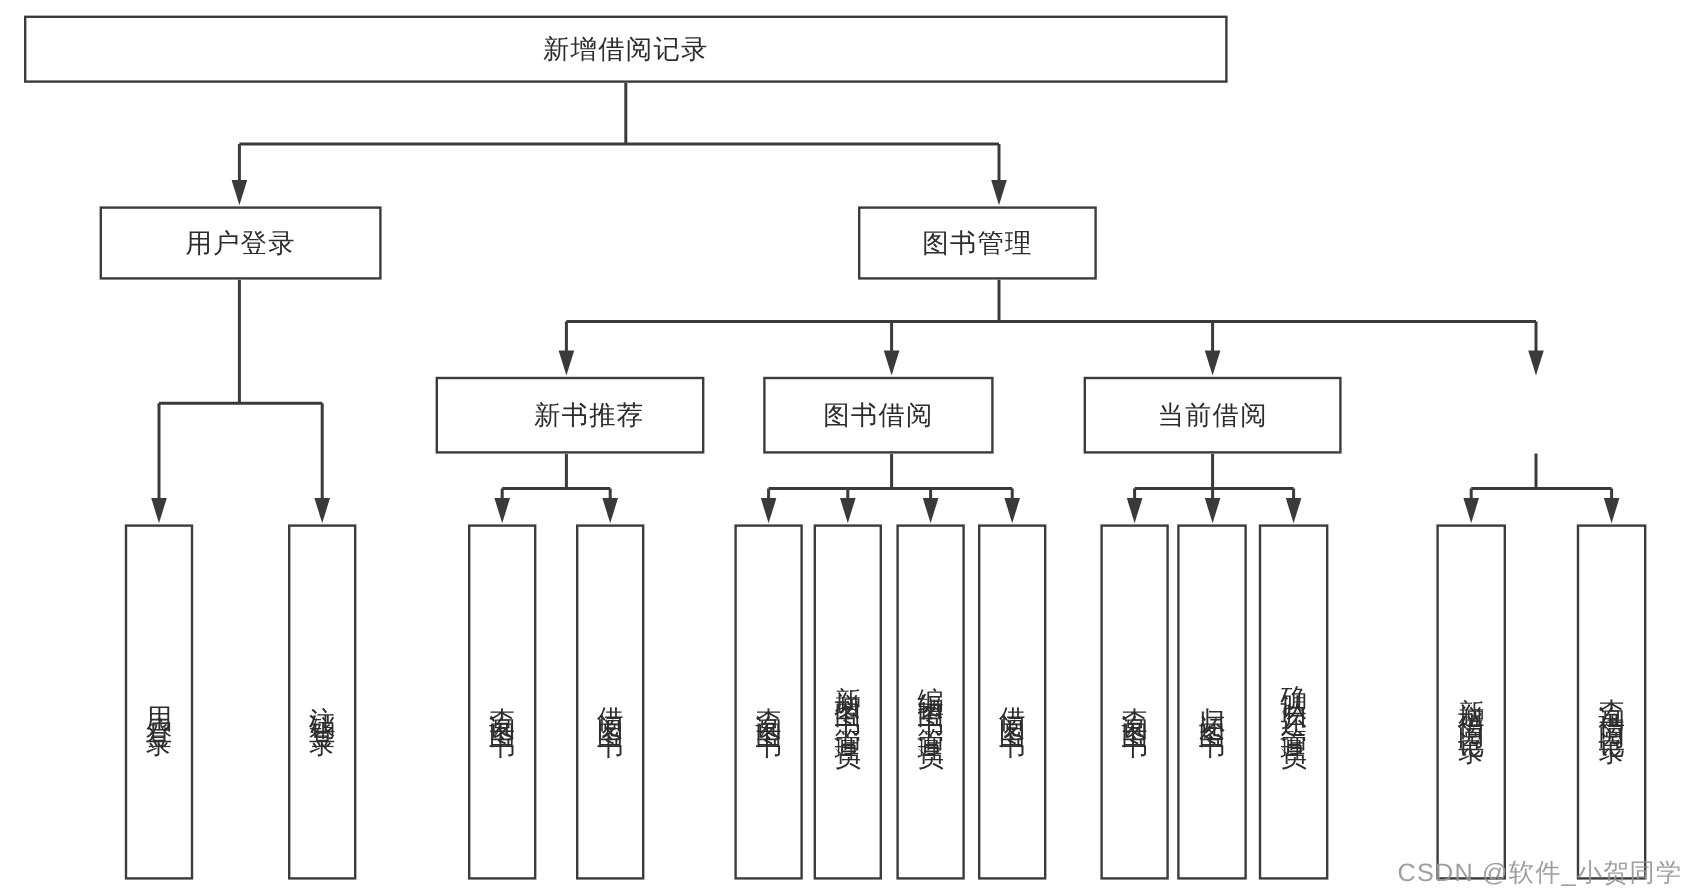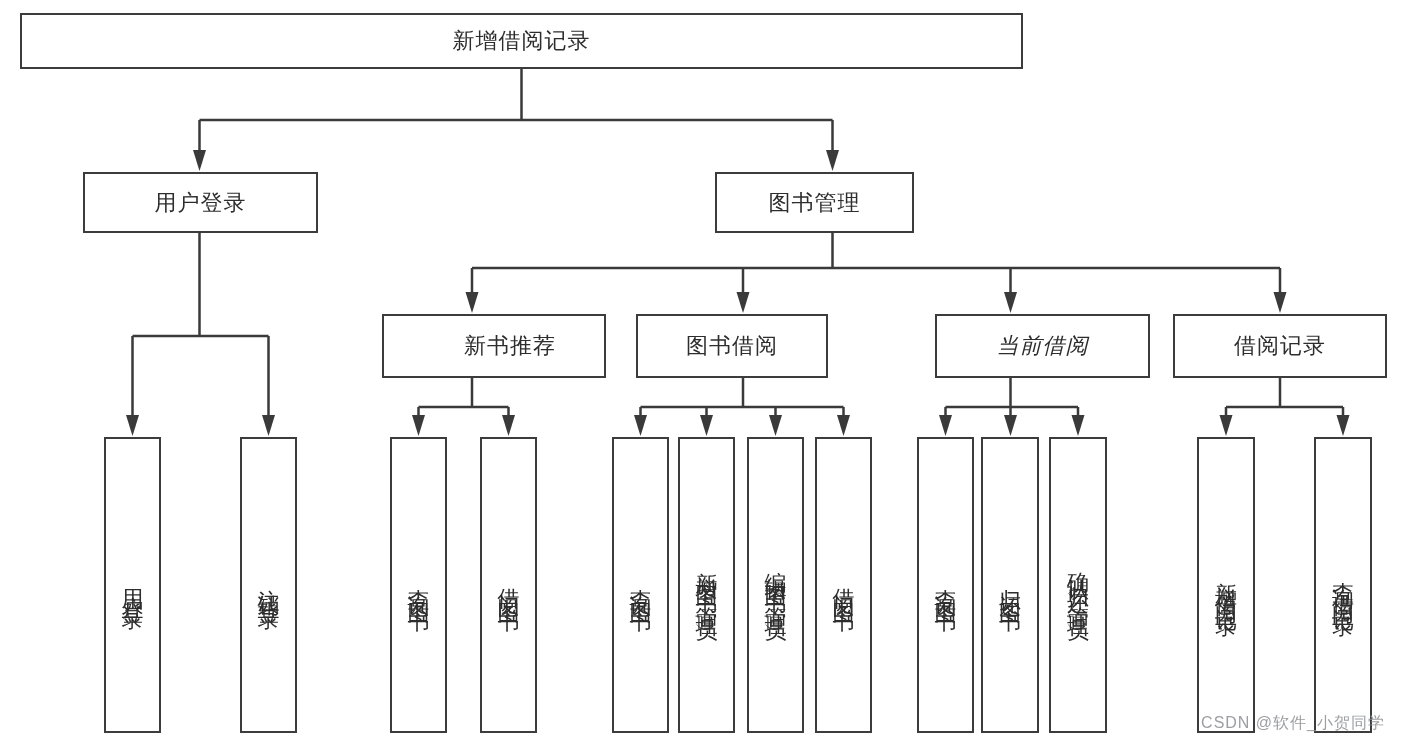--- a/index.html
+++ b/index.html
@@ -53,23 +53,23 @@
   .node.v {
     writing-mode: vertical-rl;
     text-orientation: mixed;
     font-size: 22px;
     letter-spacing: 7px;
     line-height: 1;
     white-space: nowrap;
   }
   .watermark {
     position: absolute;
-    right: 20px;
+    right: 3px;
     top: 713px;
-    font-size: 16px;
+    font-size: 21px;
     color: rgba(145, 148, 152, 0.9);
     letter-spacing: 1px;
     white-space: nowrap;
     z-index: 5;
   }
 </style>
 </head>
 <body>
 
 <div class="canvas">
@@ -122,24 +122,23 @@
       <polygon points="1219.5,415 1232.5,415 1226,436"></polygon>
       <polygon points="1336.5,415 1349.5,415 1343,436"></polygon>
     </g>
   </svg>
 
   <div class="node h" style="left:20px; top:13px; width:1003px; height:56px;">新增借阅记录</div>
 
   <div class="node h" style="left:83px; top:172px; width:235px; height:61px;">用户登录</div>
   <div class="node h" style="left:715px; top:172px; width:199px; height:61px;">图书管理</div>
 
-  <div class="node h" style="left:382px; top:314px; width:224px; height:64px;padding-left:32px;">新书推荐</div>
+  <div class="node h" style="left:363px; top:314px; width:224px; height:64px;padding-left:32px;">新书推荐</div>
   <div class="node h" style="left:636px; top:314px; width:192px; height:64px;">图书借阅</div>
-  <div class="node h" style="left:935px; top:314px; width:215px; height:64px;font-style:italic;">当前借阅</div>
-  <div class="node h" style="left:1173px; top:314px; width:214px; height:64px;">借阅记录</div>
+  <div class="node h" style="left:903px; top:314px; width:215px; height:64px;">当前借阅</div>
 
   <div class="node v" style="left:104px; top:437px; width:57px; height:296px;">用户登录</div>
   <div class="node v" style="left:240px; top:437px; width:57px; height:296px;">注销登录</div>
 
   <div class="node v" style="left:390px; top:437px; width:57px; height:296px;">查询图书</div>
   <div class="node v" style="left:480px; top:437px; width:57px; height:296px;">借阅图书</div>
 
   <div class="node v" style="left:612px; top:437px; width:57px; height:296px;">查询图书</div>
   <div class="node v" style="left:678px; top:437px; width:57px; height:296px;">新增图书（管理员）</div>
   <div class="node v" style="left:747px; top:437px; width:57px; height:296px;">编辑图书（管理员）</div>

